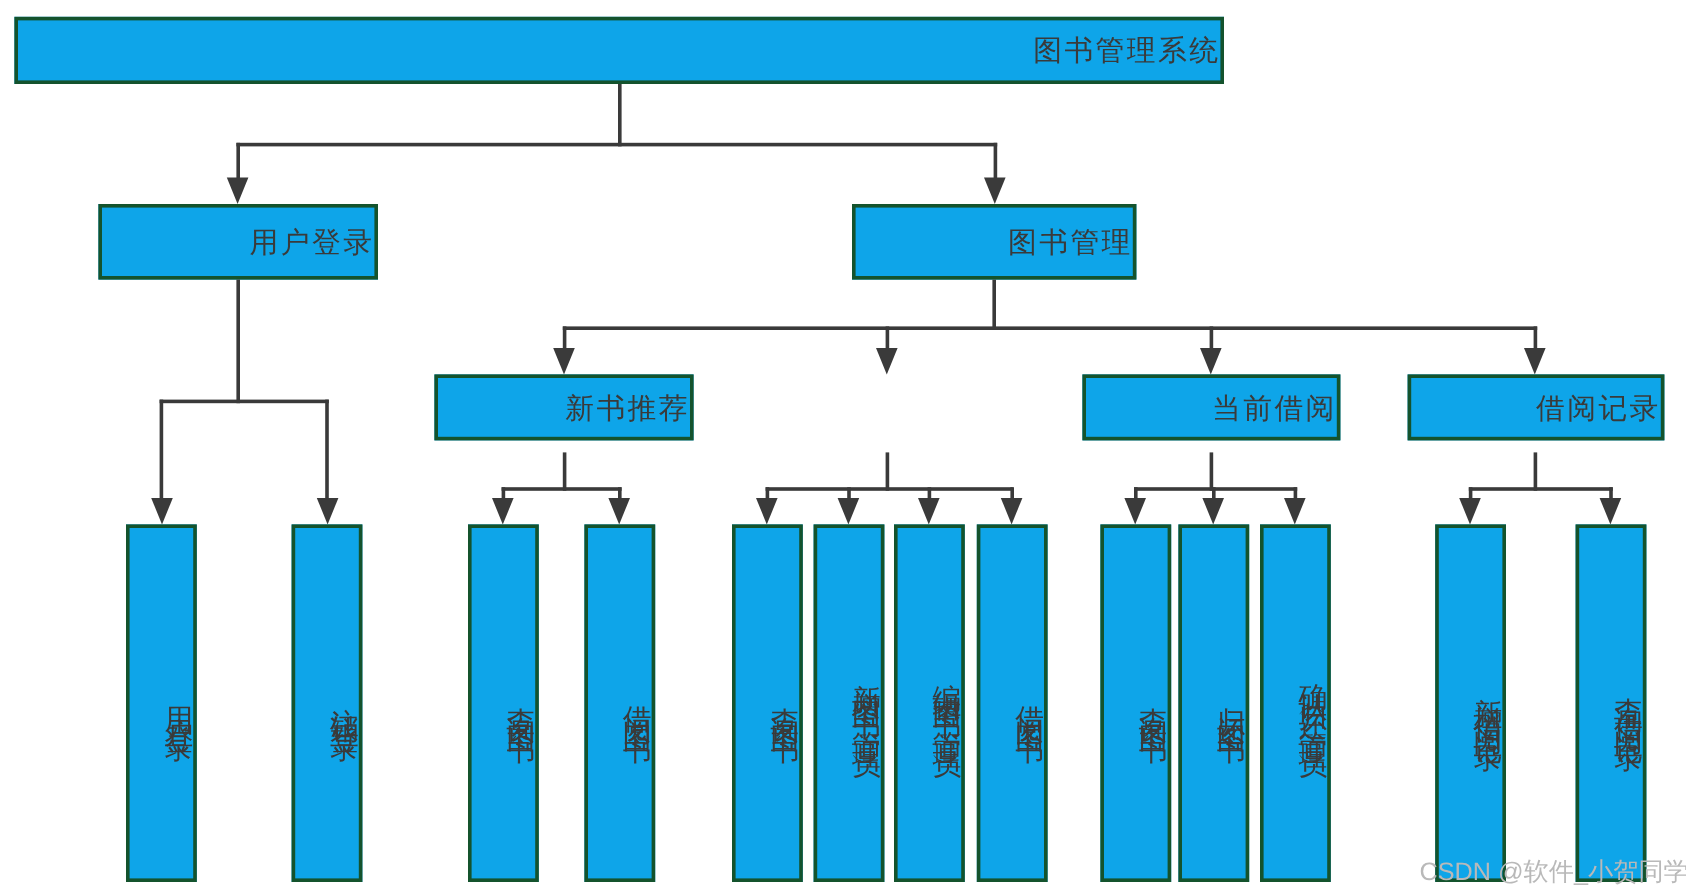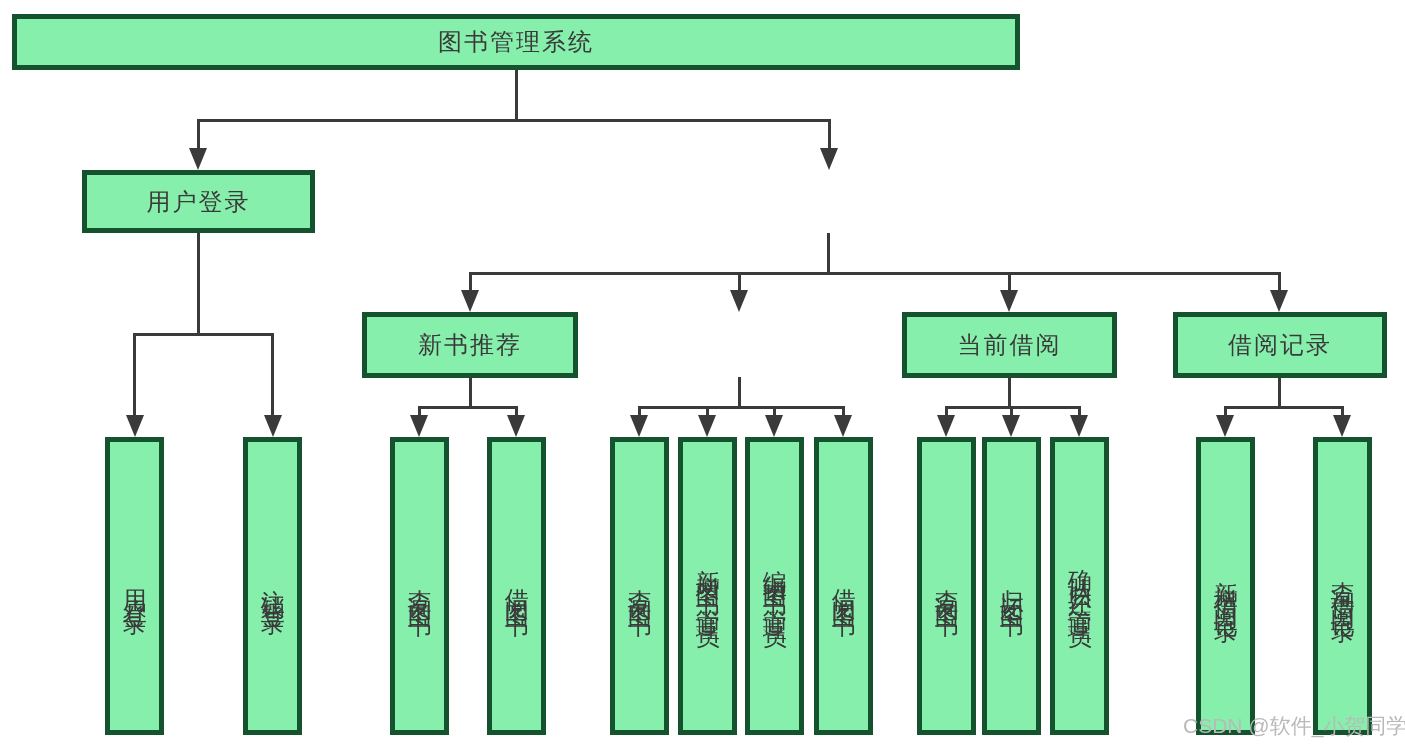--- a/index.html
+++ b/index.html
@@ -7,41 +7,41 @@
     position:relative;
     width:1405px;height:747px;
     background:#ffffff;
     font-family:"Liberation Sans","DejaVu Sans",sans-serif;
     color:#3a3a3a;
     overflow:hidden;
   }
   .box{
     position:absolute;
     box-sizing:border-box;
-    border:5px solid #14532d;
-    background:#86efac;
+    border:3px solid #14532d;
+    background:#0ea5e9;
     display:flex;
     align-items:center;
-    justify-content:center;
+    justify-content:flex-end;
   }
   .hlabel{
     font-size:24px;
     letter-spacing:2px;
     white-space:nowrap;
   }
   .vtext{
     writing-mode:vertical-rl;
     text-orientation:mixed;
     font-size:24px;
     letter-spacing:8px;
     line-height:1.1;
     white-space:nowrap;
   }
   .leaf{top:437px;width:59px;height:298px;}
-  .lvl3{top:312px;height:66px;}
+  .lvl3{top:312px;height:55px;}
   .hl{position:absolute;height:3px;background:#3a3a3a;}
   .vl{position:absolute;width:3px;background:#3a3a3a;}
   .arr{
     position:absolute;width:0;height:0;
     border-left:9px solid transparent;
     border-right:9px solid transparent;
     border-top:22px solid #3a3a3a;
   }
   .watermark{
     position:absolute;
@@ -63,20 +63,23 @@
 
   <div class="vl" style="left:515px;top:70px;height:52px;"></div>
   <div class="hl" style="left:197px;top:119px;width:634px;"></div>
   <div class="vl" style="left:197px;top:119px;height:32px;"></div>
   <div class="vl" style="left:828px;top:119px;height:32px;"></div>
   <div class="arr" style="left:189px;top:148px;"></div>
   <div class="arr" style="left:820px;top:148px;"></div>
 
   <div class="box" style="left:82px;top:170px;width:233px;height:63px;">
     <span class="hlabel">用户登录</span>
+  </div>
+  <div class="box" style="left:710px;top:170px;width:237px;height:63px;">
+    <span class="hlabel">图书管理</span>
   </div>
 
   <div class="vl" style="left:197px;top:233px;height:103px;"></div>
   <div class="hl" style="left:133px;top:333px;width:141px;"></div>
   <div class="vl" style="left:133px;top:333px;height:85px;"></div>
   <div class="vl" style="left:271px;top:333px;height:85px;"></div>
   <div class="arr" style="left:126px;top:415px;"></div>
   <div class="arr" style="left:264px;top:415px;"></div>
 
   <div class="vl" style="left:827px;top:233px;height:42px;"></div>

